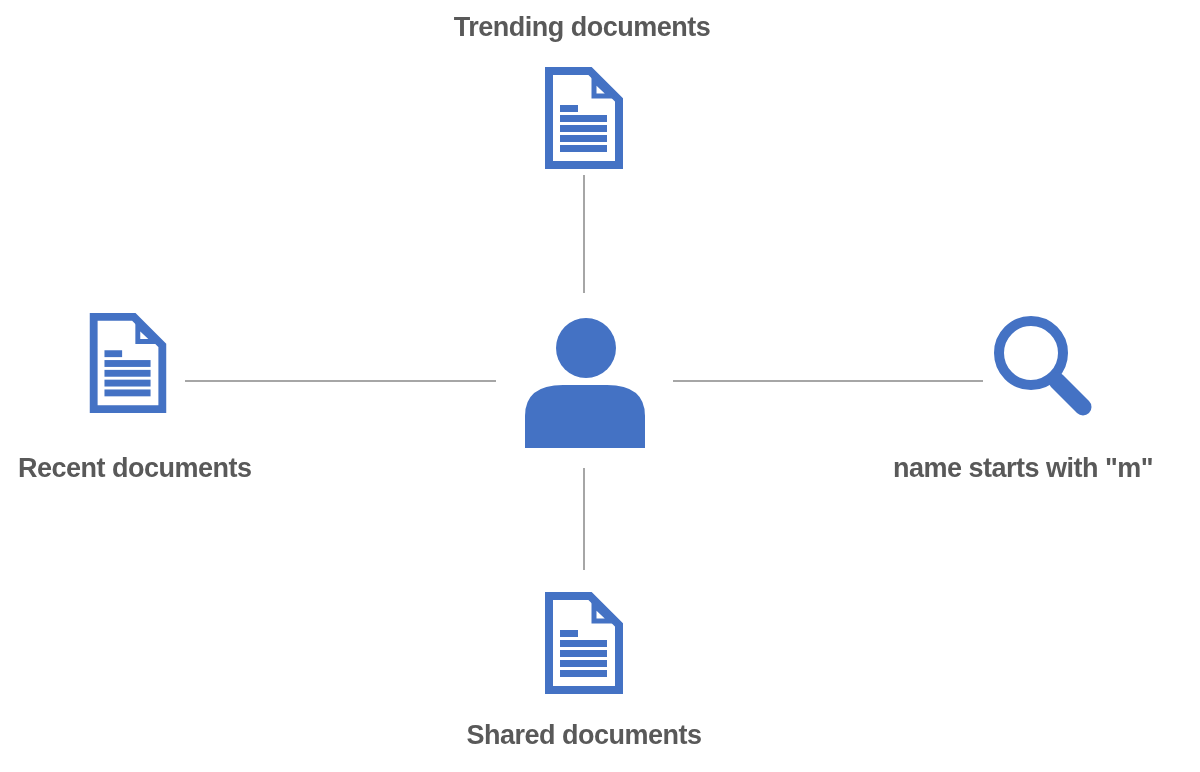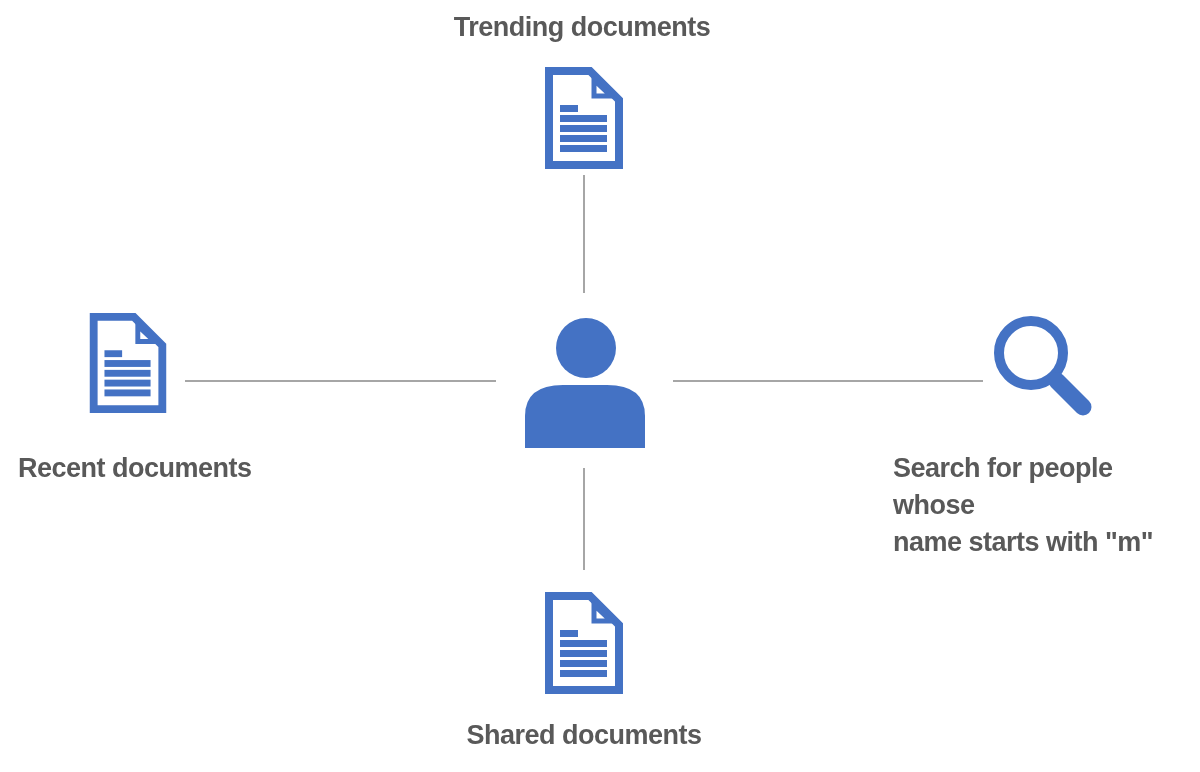--- a/index.html
+++ b/index.html
@@ -87,21 +87,20 @@
   <div class="label" style="left:18px;top:455px;">Recent documents</div>
 
   <div class="icon" style="left:993px;top:315px;width:104px;height:106px;">
     <svg viewBox="0 0 104 106" aria-hidden="true">
       <circle cx="38" cy="38" r="32" fill="none" stroke="currentColor" stroke-width="10"></circle>
       <line x1="64" y1="66" x2="90" y2="92" stroke="currentColor" stroke-width="17" stroke-linecap="round"></line>
     </svg>
   </div>
 
   <div class="label two-line" style="left:893px;top:450px;">
-    <div>Search for people whose</div>
     <div>name starts with "m"</div>
   </div>
 
   <div class="icon" style="left:545px;top:592px;width:78px;height:102px;">
     <svg viewBox="0 0 78 102" aria-hidden="true">
       <path d="M4 4 H45 L74 33 V98 H4 Z" fill="none" stroke="currentColor" stroke-width="8"></path>
       <path d="M49 13 V29 H66 Z" fill="none" stroke="currentColor" stroke-width="5"></path>
       <rect x="15" y="38" width="18" height="7" fill="currentColor"></rect>
       <rect x="15" y="48" width="47" height="7" fill="currentColor"></rect>
       <rect x="15" y="58" width="47" height="7" fill="currentColor"></rect>

